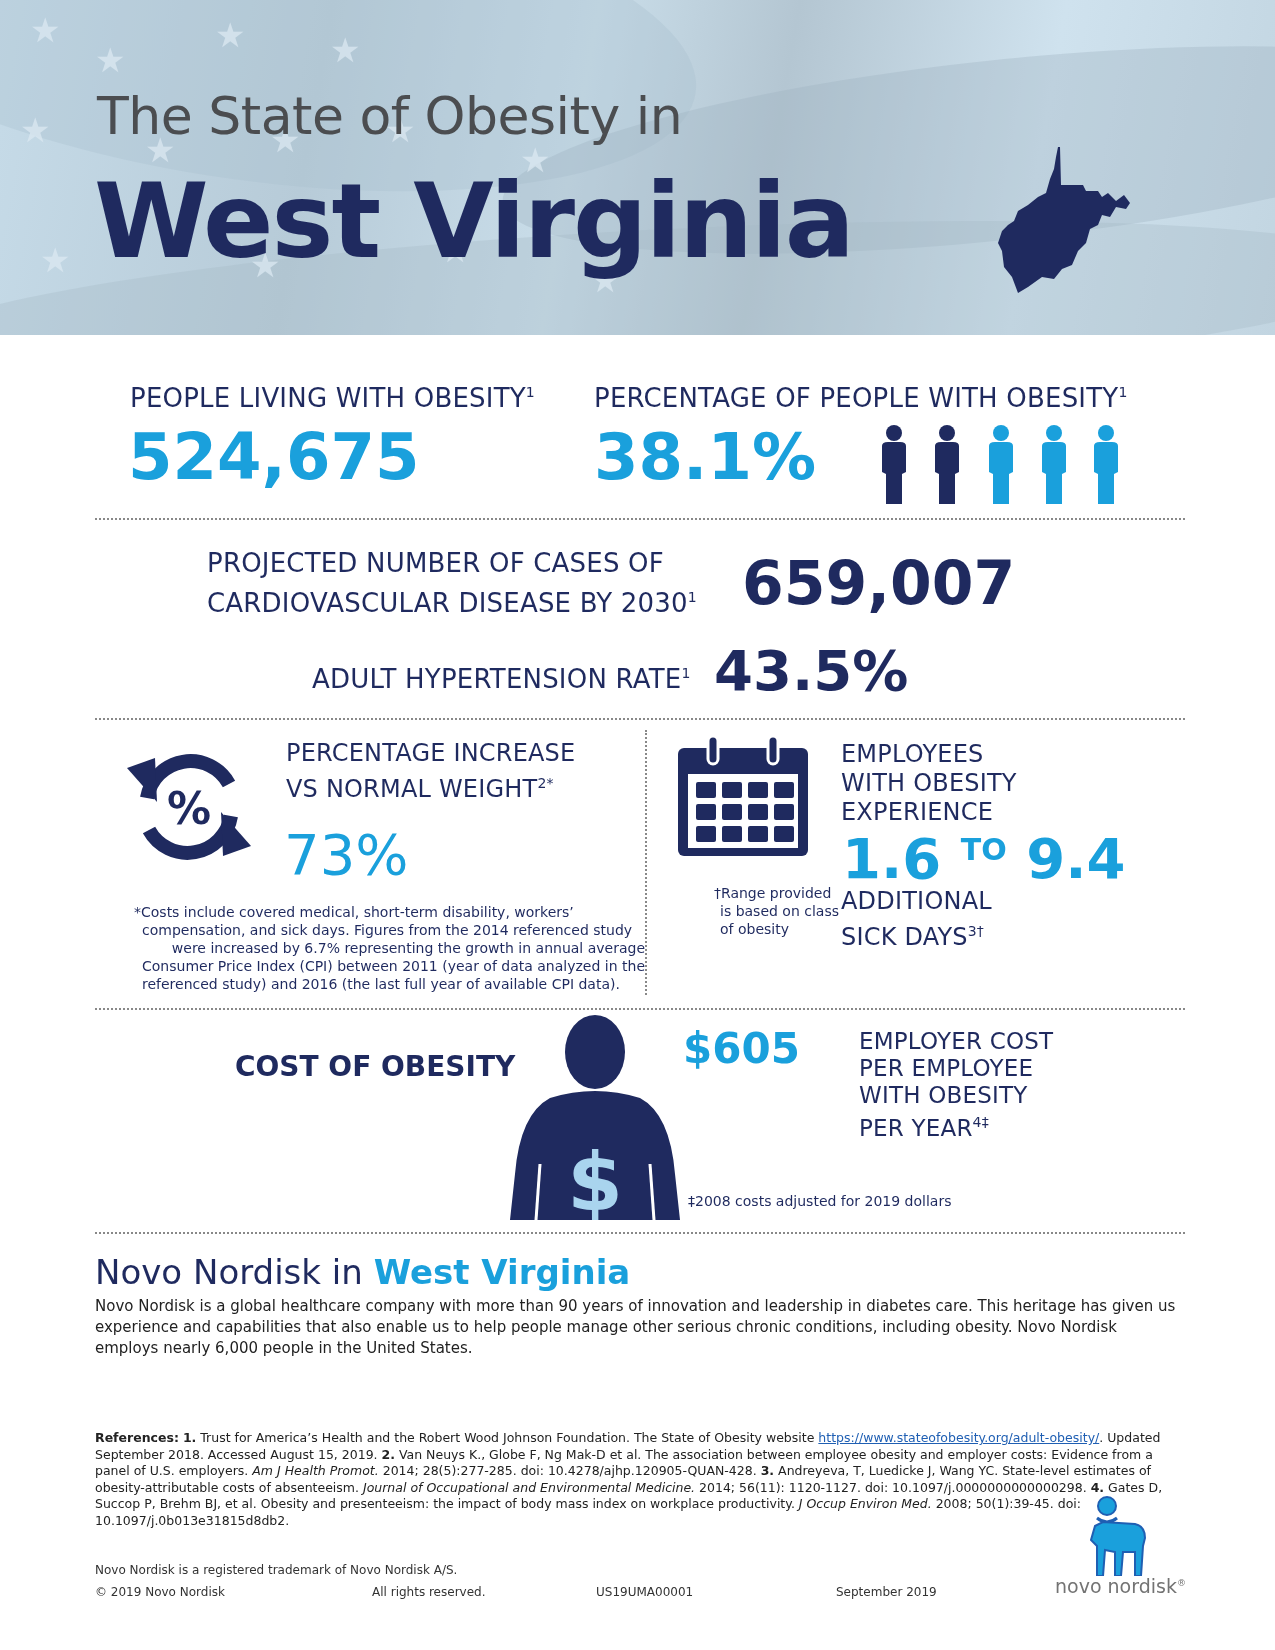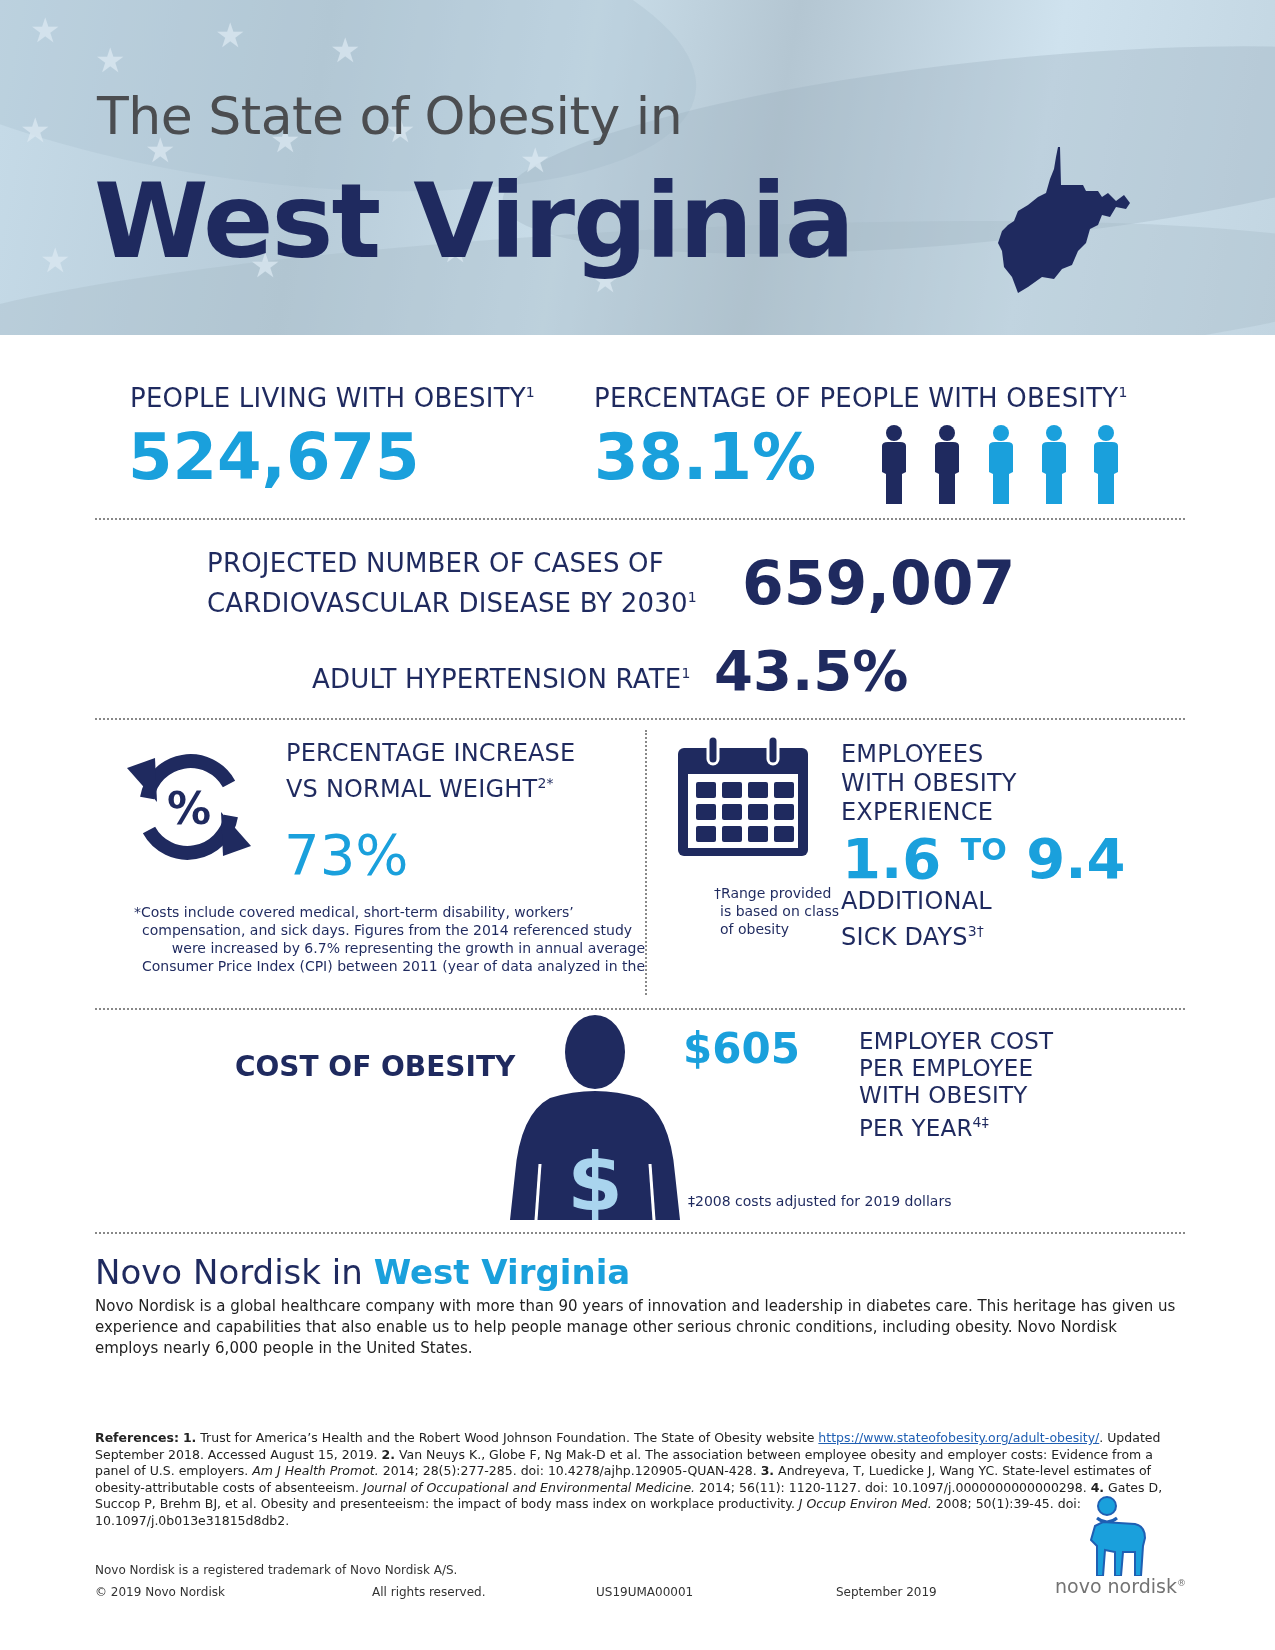--- a/index.html
+++ b/index.html
@@ -119,20 +119,21 @@
 <div class="abs label navy" style="left:286px;top:738px;line-height:30px;font-size:24px;">
   <div>PERCENTAGE INCREASE</div>
   <div><span>VS NORMAL WEIGHT</span><span class="sup">2*</span></div>
 </div>
 <div class="abs blue" style="left:284px;top:822px;font-size:56px;">73%</div>
 <div class="abs note" style="left:134px;top:903px;">
   <div>*Costs include covered medical, short-term disability, workers’</div>
   <div style="padding-left:8px;">compensation, and sick days.  Figures from the 2014 referenced study</div>
   <div style="padding-left:8px;text-align:right;">were increased by 6.7% representing the growth in annual average</div>
   <div style="padding-left:8px;">Consumer Price Index (CPI) between 2011 (year of data analyzed in the</div>
+  <div style="padding-left:8px;">referenced study) and 2016 (the last full year of available CPI data).</div>
 </div>
 
 <svg class="abs" style="left:678px;top:736px;width:130px;height:120px;" viewBox="0 0 130 120">
   <rect x="0" y="12" width="130" height="108" rx="6" fill="#1f2a5f"></rect>
   <rect x="10" y="38" width="110" height="74" fill="#ffffff"></rect>
   <rect x="30" y="0" width="10" height="28" rx="5" fill="#1f2a5f" stroke="#fff" stroke-width="3"></rect>
   <rect x="90" y="0" width="10" height="28" rx="5" fill="#1f2a5f" stroke="#fff" stroke-width="3"></rect>
   <g fill="#1f2a5f">
     <rect x="18" y="46" width="20" height="16" rx="2"></rect>
       <rect x="44" y="46" width="20" height="16" rx="2"></rect>

